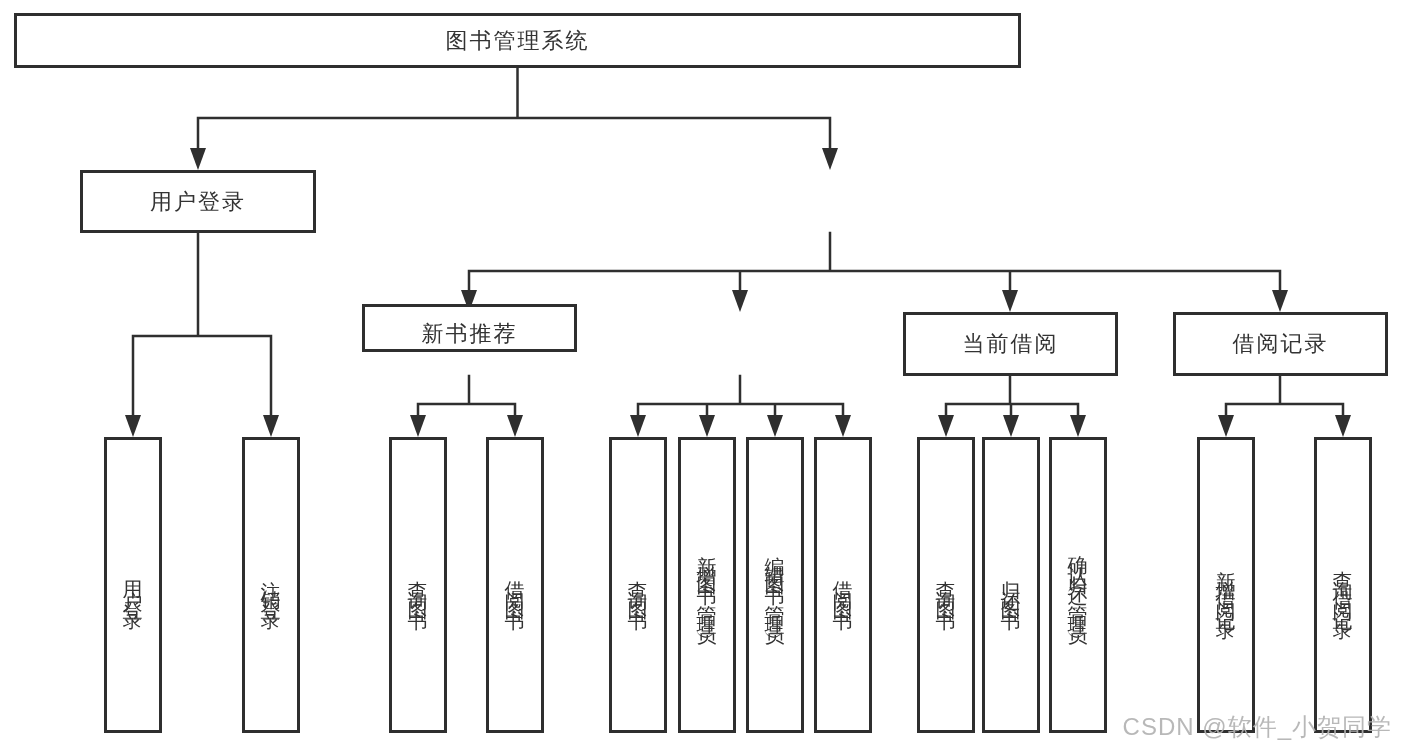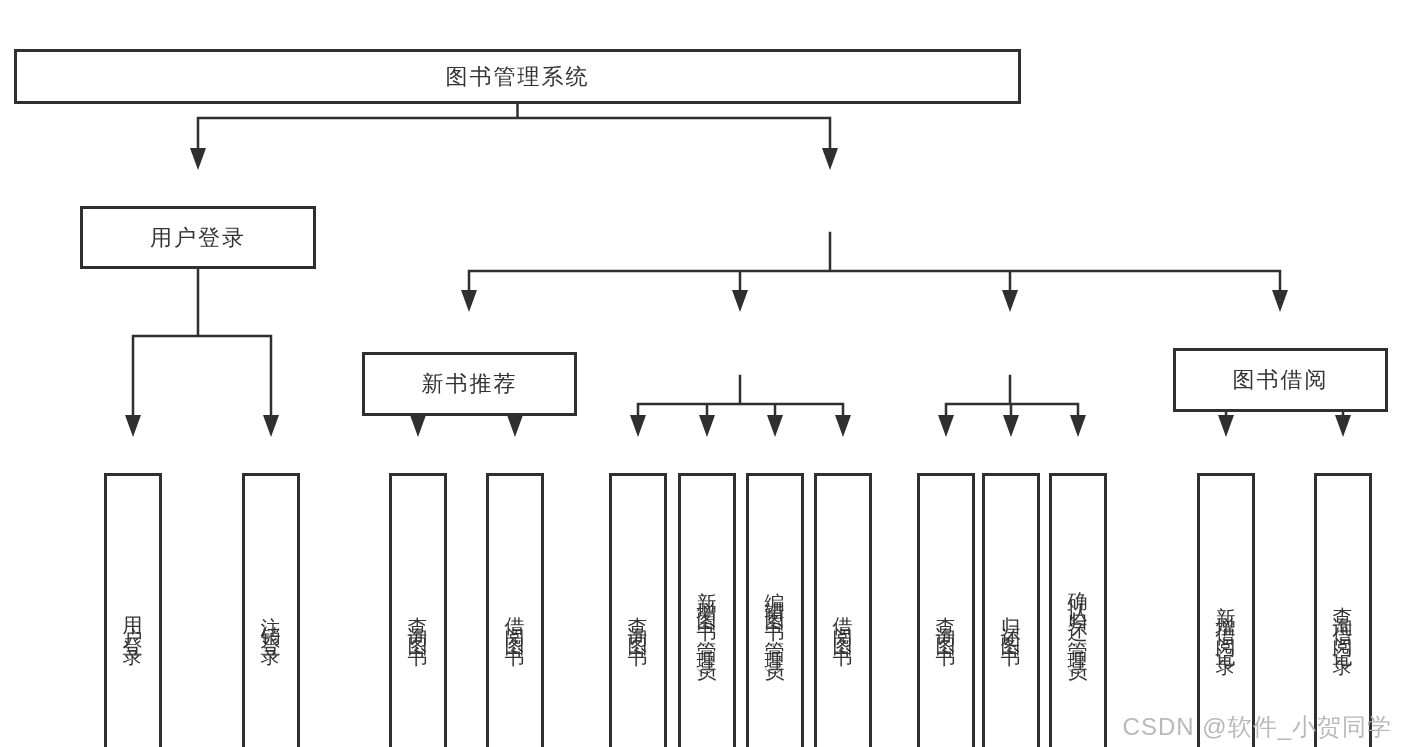--- a/index.html
+++ b/index.html
@@ -19,21 +19,20 @@
   .connector{position:absolute;left:0;top:0;width:1405px;height:747px;}
   .connector path{stroke:var(--line);stroke-width:2.5;fill:none;stroke-linecap:square;}
   .connector polygon{fill:var(--line);stroke:none;}
   .node{
     position:absolute;
     box-sizing:border-box;
     border:3px solid var(--line);
     background:var(--background);
     display:flex;align-items:center;justify-content:center;
     color:var(--text);
-    margin-top:36px;
   }
   .hbox{font-size:22px;letter-spacing:2px;white-space:nowrap;}
   .vbox{font-size:20px;}
   .vtext{
     writing-mode:vertical-rl;
     text-orientation:mixed;
     letter-spacing:10px;
     line-height:1;
     white-space:nowrap;
   }
@@ -97,25 +96,28 @@
   </svg>
 
   <div class="node hbox" style="left:14px;top:13px;width:1007px;height:55px;">
     <span>图书管理系统</span>
   </div>
 
   <div class="node hbox" style="left:80px;top:170px;width:236px;height:63px;">
     <span>用户登录</span>
   </div>
 
-  <div class="node hbox" style="left:362px;top:316px;width:215px;height:64px;">
+  <div class="node hbox" style="left:362px;top:304px;width:215px;height:48px;align-items:flex-end;">
     <span>新书推荐</span>
   </div>
+  <div class="node hbox" style="left:903px;top:312px;width:215px;height:64px;">
+    <span>当前借阅</span>
+  </div>
   <div class="node hbox" style="left:1173px;top:312px;width:215px;height:64px;">
-    <span>图书借阅</span>
+    <span>借阅记录</span>
   </div>
 
   <div class="node vbox" style="left:104px;top:437px;width:58px;height:296px;">
     <span class="vtext">用户登录</span>
   </div>
   <div class="node vbox" style="left:242px;top:437px;width:58px;height:296px;">
     <span class="vtext">注销登录</span>
   </div>
 
   <div class="node vbox" style="left:389px;top:437px;width:58px;height:296px;">

